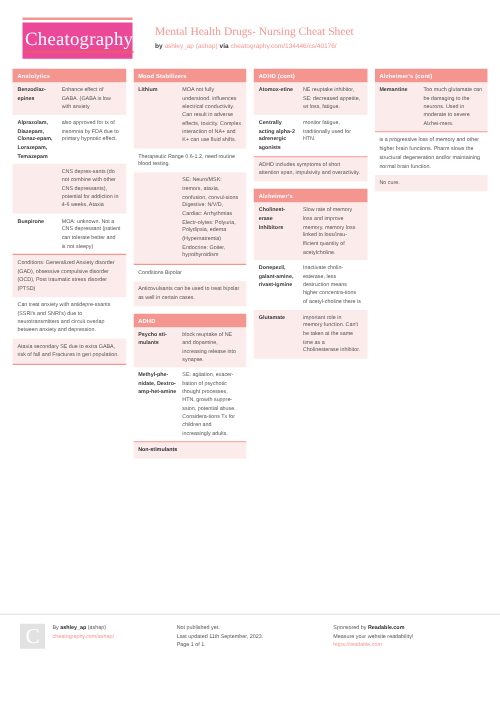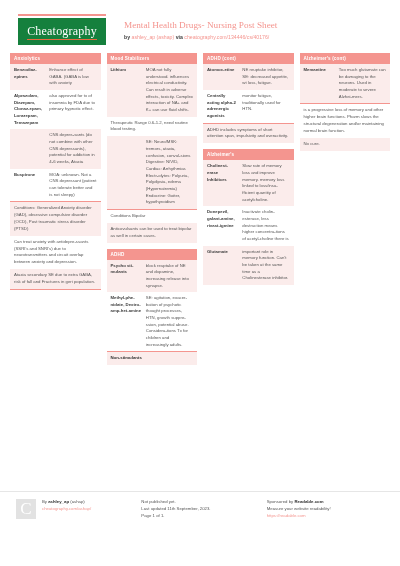--- a/index.html
+++ b/index.html
@@ -13,23 +13,23 @@
   .page{position:relative;width:400px;height:566px;box-sizing:border-box;}
 
   
   .header{
     display:flex;align-items:flex-start;
     padding:14px 16px 6px 18px;
   }
   .logo-wrap{width:92px;flex:0 0 92px;}
   .logo-top-rule{height:2px;background:#f4958f;width:88px;margin-bottom:2px;}
   .logo{
-    background:#15803d;color:#ffffff;
+    background:#ec4899;color:#ffffff;
     font-family:"Liberation Serif", serif;
-    font-size:12px;letter-spacing:.2px;
+    font-size:15px;letter-spacing:.2px;
     text-align:center;padding:6px 2px 6px 2px;
     width:88px;box-sizing:border-box;
   }
   .logo span{border-bottom:1px solid #e8693f;padding-bottom:1px;}
   .title-wrap{padding-left:14px;padding-top:6px;flex:1;}
   .title{
     font-family:"Liberation Serif", serif;
     font-size:9.2px;color:#f4958f;line-height:1.25;
     font-weight:normal;margin:0 0 2px 0;
   }
@@ -95,21 +95,21 @@
 <div class="page">
 
   <div class="header">
     <div class="logo-wrap">
       <div class="logo-top-rule"></div>
       <div class="logo">
         <span>Cheatography</span>
       </div>
     </div>
     <div class="title-wrap">
-      <h1 class="title">Mental Health Drugs- Nursing Post Sheet</h1>
+      <h1 class="title">Mental Health Drugs- Nursing Cheat Sheet</h1>
       <div class="byline">
         <b>by</b>
         <span class="lnk">ashley_ap (ashap)</span>
         <b>via</b>
         <span class="lnk">cheatography.com/134446/cs/40176/</span>
       </div>
     </div>
   </div>
 
   <div class="columns">

